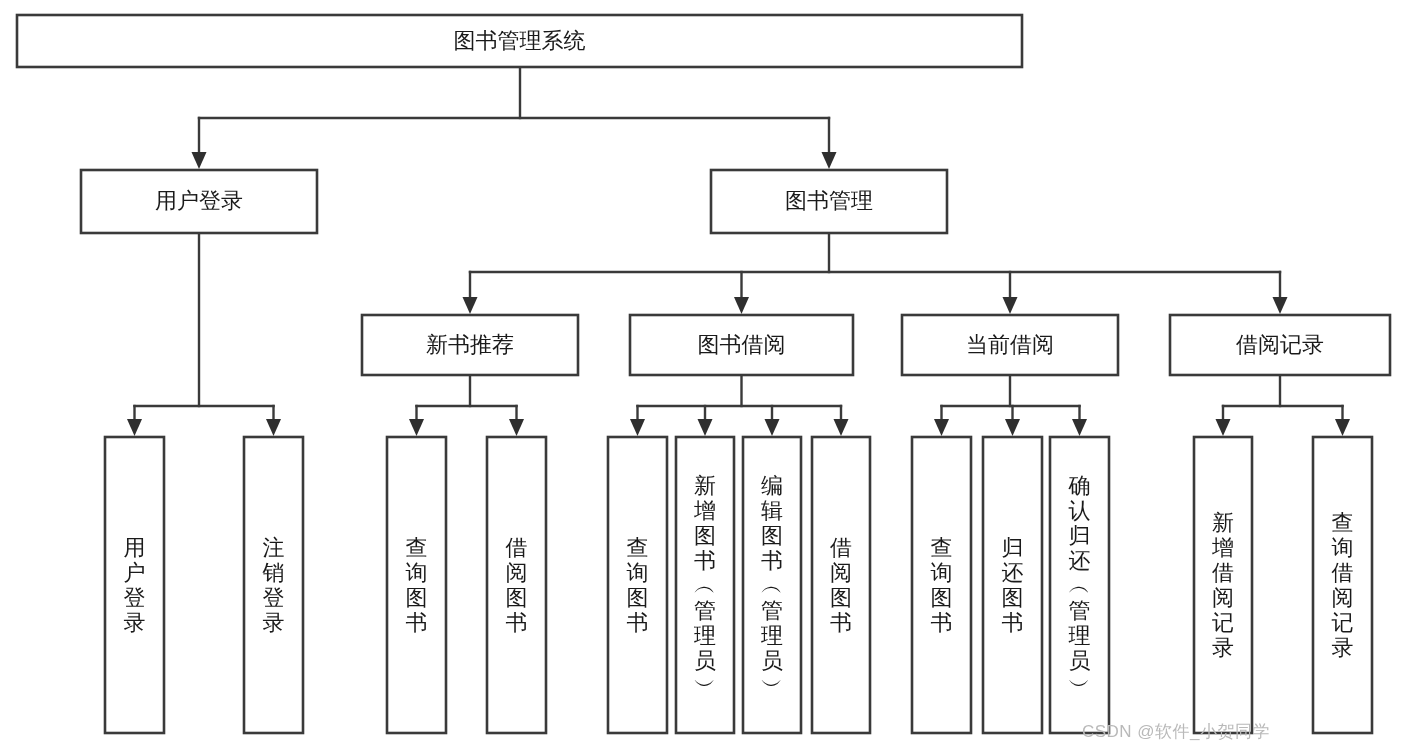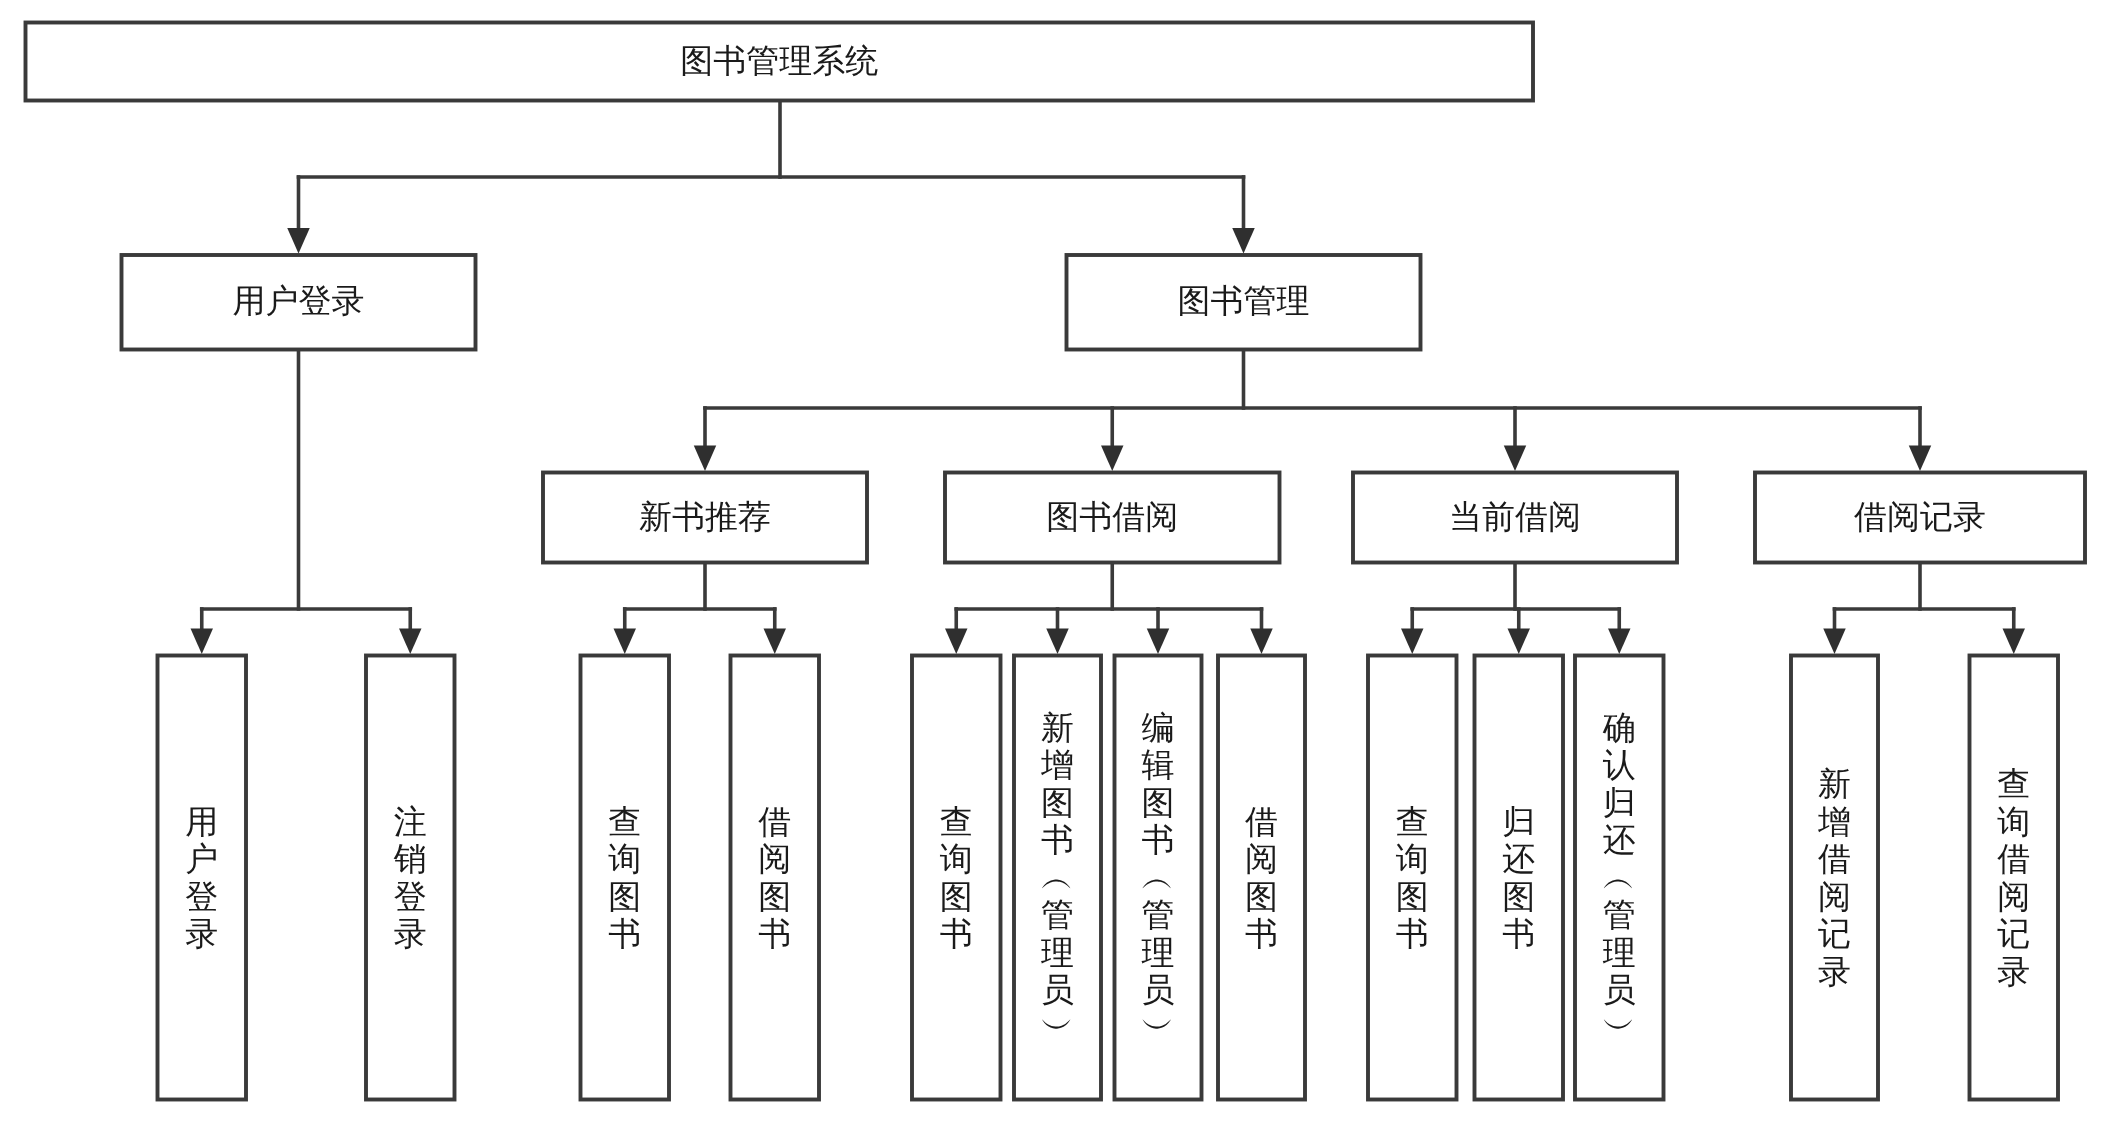--- a/index.html
+++ b/index.html
@@ -260,13 +260,14 @@
           <rect x="1313" y="437" width="59" height="296" class="node-rect"></rect>
           <text x="1342.5" y="530" class="node-label-v">查</text>
           <text x="1342.5" y="555" class="node-label-v">询</text>
           <text x="1342.5" y="580" class="node-label-v">借</text>
           <text x="1342.5" y="605" class="node-label-v">阅</text>
           <text x="1342.5" y="630" class="node-label-v">记</text>
           <text x="1342.5" y="655" class="node-label-v">录</text>
         </g>
       </g>
   </svg>
+  <div class="watermark-text">CSDN @软件_小贺同学</div>
 </div>
 
 </body></html>

